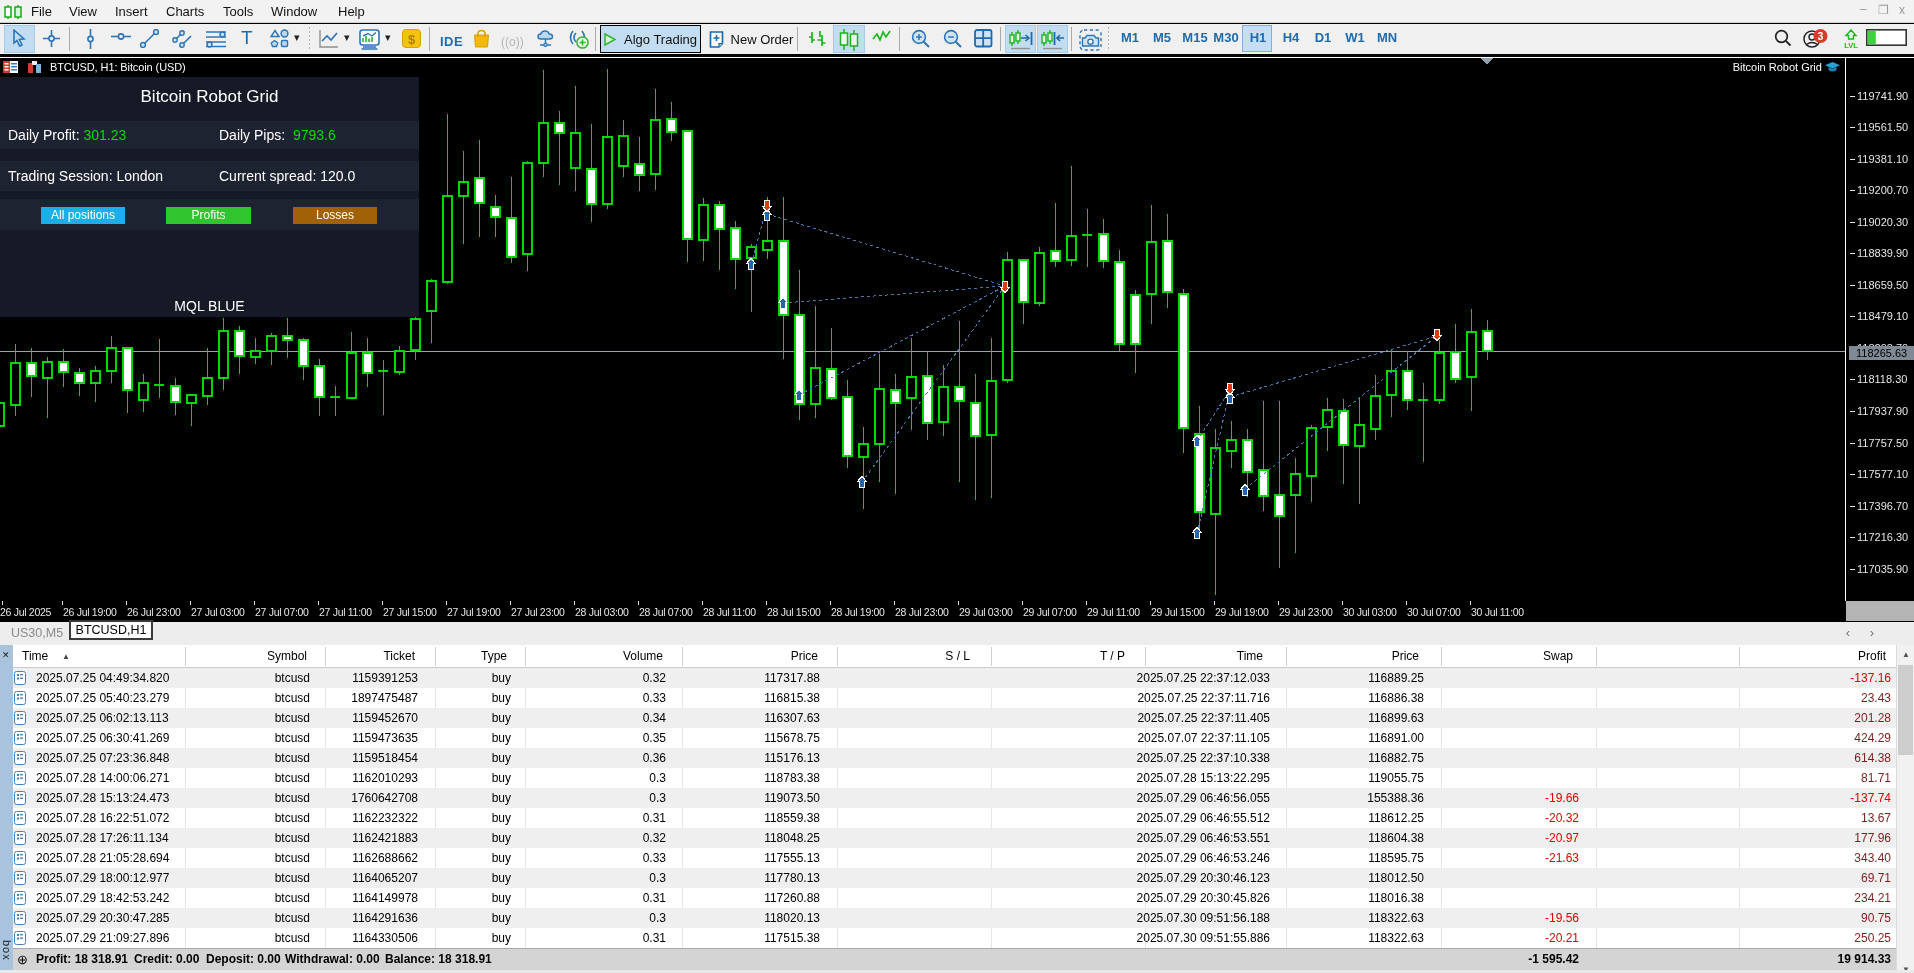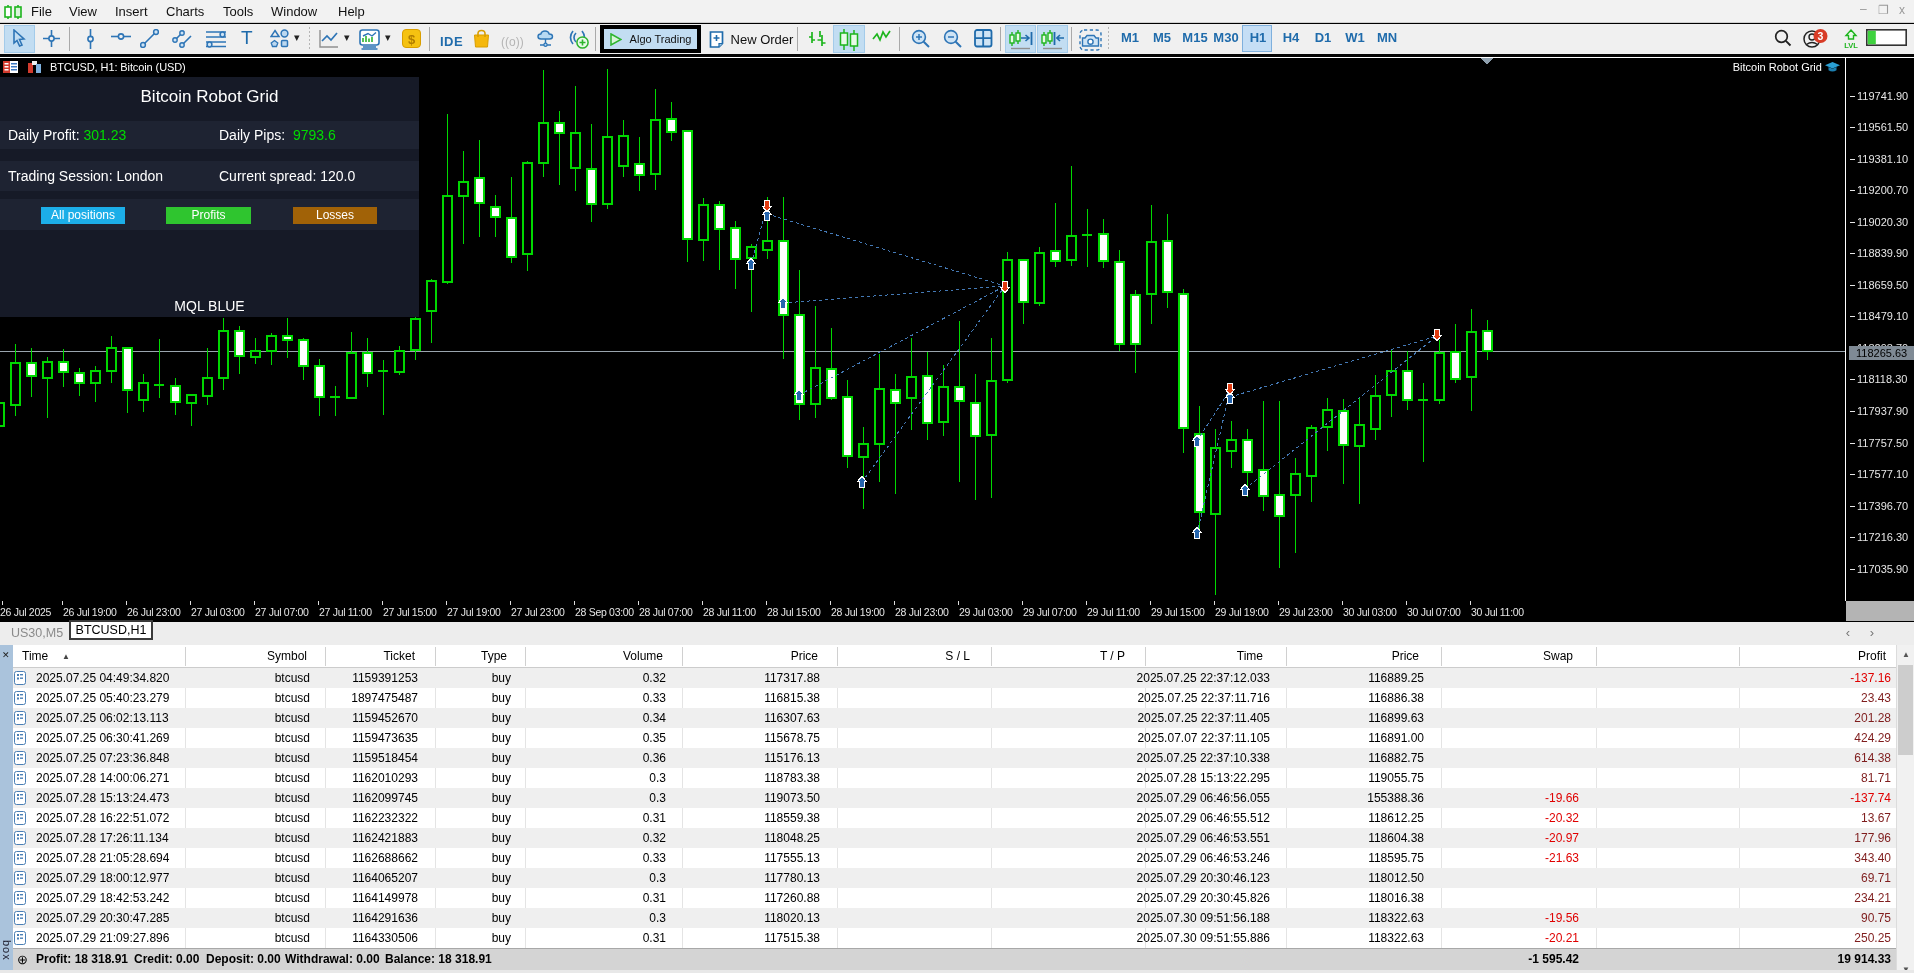--- a/index.html
+++ b/index.html
@@ -6,21 +6,21 @@
 #menubar{position:absolute;left:0;top:0;width:1914px;height:23px;background:#f2f2f2;border-bottom:1px solid #cfcfcf}
 .mi{position:absolute;top:4px;font-size:13px;color:#111}
 .wc{position:absolute;font-size:12px;color:#999}
 #toolbar{position:absolute;left:0;top:24px;width:1914px;height:30px;background:#f0f0f0}
 .ic{position:absolute;top:5px}
 .selbox{position:absolute;top:1px;height:28px;background:#c2ddf2;border:1px solid #a3cbea}
 .tsep{position:absolute;top:3px;height:24px;width:1px;background:#a9a9a9}
 .tsep.d{background:repeating-linear-gradient(#b5b5b5 0 2px,transparent 2px 4px)}
 .dd{position:absolute;top:7px;font-size:11px;color:#222}
 .ttool{position:absolute;left:241px;top:3px;font-size:19px;color:#1f6bab;font-weight:400}
-.hlbtn{position:absolute;top:1px;height:28px;background:#c2ddf2;border:4px solid #000000;font-size:11px;color:#111;display:flex;align-items:center;justify-content:center}
+.hlbtn{position:absolute;top:1px;height:28px;background:#c2ddf2;border:1px solid #000000;font-size:13px;color:#111;display:flex;align-items:center;justify-content:center}
 .nbtn{position:absolute;top:1px;height:28px;font-size:13px;color:#111;display:flex;align-items:center;justify-content:center}
 .tf{position:absolute;top:6px;font-size:13px;font-weight:bold;color:#1f6bab;width:30px;text-align:center}
 .tfsel{position:absolute;top:1px;width:30px;height:27px;background:#c5def5;border:1px solid #7fb0dd}
 #blkstrip{position:absolute;left:0;top:54px;width:1914px;height:3px;background:#050505}
 #chartwrap{position:absolute;left:0;top:57px;width:1845px;height:544px;background:#000;border-top:1px solid #fff}
 #chart{position:absolute;left:0;top:0}
 #paxis{position:absolute;left:1845px;top:57px;width:69px;height:544px;background:#000;border-left:1px solid #fff;border-top:1px solid #fff}
 .pl{position:absolute;left:0;height:12px;font-size:11px;color:#e6e6e6;white-space:nowrap}
 .pl .tick{display:inline-block;width:5px;height:1px;background:#e6e6e6;vertical-align:3px;margin-right:2px;margin-left:4px}
 #pbox{position:absolute;left:3px;top:288px;width:66px;height:14px;background:#7f8a95;color:#000;font-size:11px;padding-left:7px;line-height:14px}
@@ -463,21 +463,21 @@
       <span class="ta" style="left:255px">27 Jul 07:00</span>
       <i class="tt" style="left:318px"></i>
       <span class="ta" style="left:319px">27 Jul 11:00</span>
       <i class="tt" style="left:382px"></i>
       <span class="ta" style="left:383px">27 Jul 15:00</span>
       <i class="tt" style="left:446px"></i>
       <span class="ta" style="left:447px">27 Jul 19:00</span>
       <i class="tt" style="left:510px"></i>
       <span class="ta" style="left:511px">27 Jul 23:00</span>
       <i class="tt" style="left:574px"></i>
-      <span class="ta" style="left:575px">28 Sep 03:00</span>
+      <span class="ta" style="left:575px">28 Jul 03:00</span>
       <i class="tt" style="left:638px"></i>
       <span class="ta" style="left:639px">28 Jul 07:00</span>
       <i class="tt" style="left:702px"></i>
       <span class="ta" style="left:703px">28 Jul 11:00</span>
       <i class="tt" style="left:766px"></i>
       <span class="ta" style="left:767px">28 Jul 15:00</span>
       <i class="tt" style="left:830px"></i>
       <span class="ta" style="left:831px">28 Jul 19:00</span>
       <i class="tt" style="left:894px"></i>
       <span class="ta" style="left:895px">28 Jul 23:00</span>
@@ -663,21 +663,21 @@
         <div class="r odd" style="top:143px">
           <svg class="ric" width="12" height="14" viewBox="0 0 12 14">
             <rect x="0.5" y="0.5" width="11" height="13" rx="2" fill="#fff" stroke="#4a7fb5"></rect>
             <rect x="3" y="3" width="2" height="2" fill="#4a7fb5"></rect>
             <rect x="3" y="6.5" width="2" height="2" fill="#4a7fb5"></rect>
             <rect x="6" y="3" width="3" height="1.4" fill="#4a7fb5"></rect>
             <rect x="6" y="6.5" width="3" height="1.4" fill="#4a7fb5"></rect>
           </svg>
           <span class="c" style="left:23px">2025.07.28 15:13:24.473</span>
           <span class="c ra" style="right:1586px">btcusd</span>
-          <span class="c ra" style="right:1478px">1162099745</span>
+          <span class="c ra" style="right:1478px">1760642708</span>
           <span class="c ra" style="right:1385px">buy</span>
           <span class="c ra" style="right:1230px">0.3</span>
           <span class="c ra" style="right:1076px">119073.50</span>
           <span class="c ra" style="right:626px">2025.07.29 06:46:56.055</span>
           <span class="c ra" style="right:472px">155388.36</span>
           <span class="c ra neg" style="right:317px">-19.66</span>
           <span class="c ra neg" style="right:5px">-137.74</span>
         </div>
         <div class="r" style="top:163px">
           <svg class="ric" width="12" height="14" viewBox="0 0 12 14">

